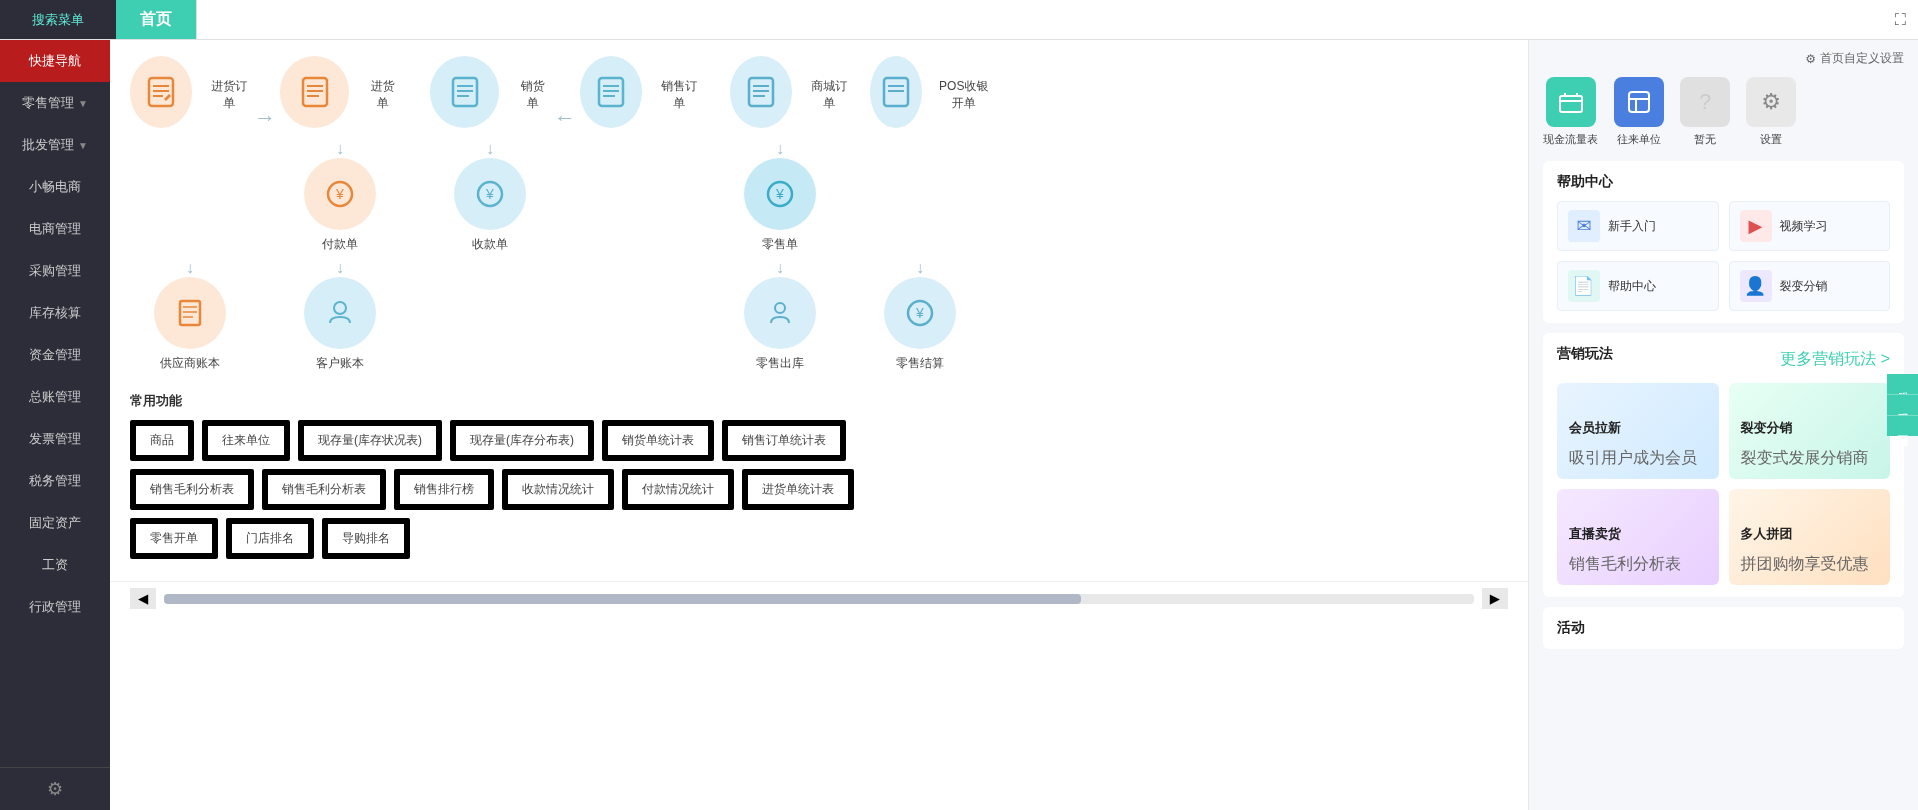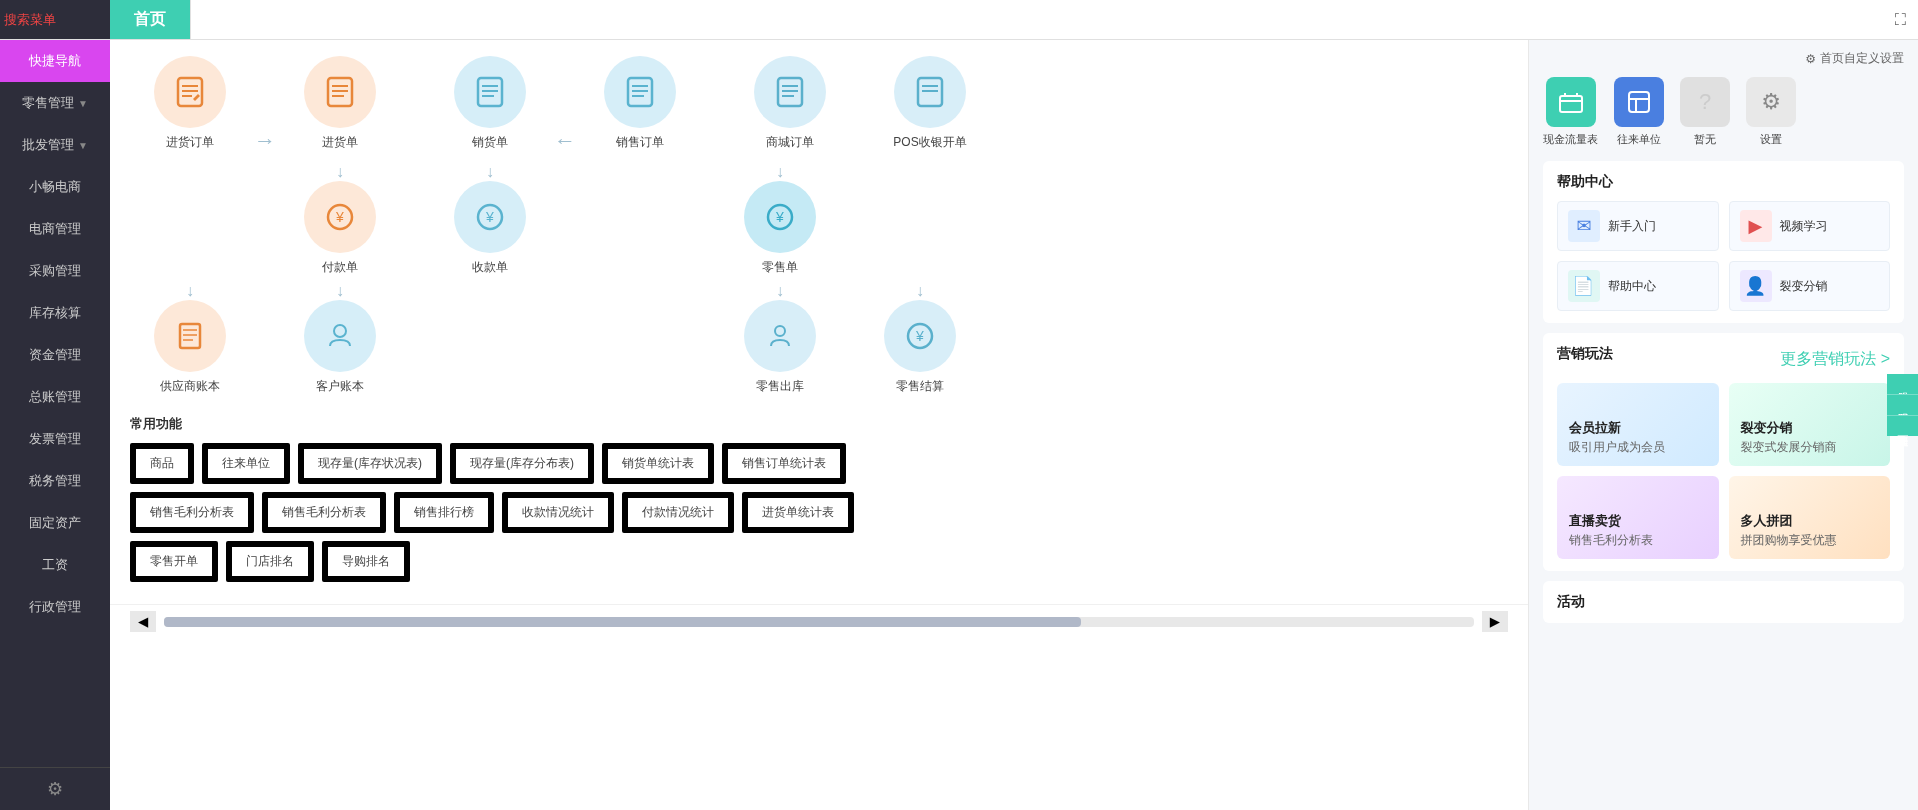--- a/index.html
+++ b/index.html
@@ -1,41 +1,41 @@
 <!DOCTYPE html>
 <html><head>
   <meta charset="utf-8">
   <style>
     * { box-sizing: border-box; margin: 0; padding: 0; }
     body { font-family: "Microsoft YaHei", "PingFang SC", sans-serif; font-size: 13px; background: #f0f2f5; display: flex; flex-direction: column; height: 810px; overflow: hidden; }
 
     
     .topbar { display: flex; align-items: stretch; height: 40px; background: #fff; border-bottom: 1px solid #e0e0e0; flex-shrink: 0; }
-    .topbar-search { background: #2d2d3a; color: #ef4444; display: flex; align-items: center; padding: 0 4px; min-width: 110px; font-size: 13px; cursor: pointer; }
+    .topbar-search { background: #2d2d3a; color: #5eead4; display: flex; align-items: center; padding: 0 32px; min-width: 110px; font-size: 13px; cursor: pointer; }
     .topbar-tab { background: #3ecfb2; color: #fff; display: flex; align-items: center; padding: 16px 24px; font-size: 16px; font-weight: bold; border-right: 1px solid #e0e0e0; }
     .topbar-expand { margin-left: auto; display: flex; align-items: center; padding-right: 12px; cursor: pointer; color: #666; font-size: 16px; }
 
     
     .main { display: flex; flex: 1; overflow: hidden; }
 
     
     .sidebar { width: 110px; background: #2d2d3a; display: flex; flex-direction: column; overflow-y: auto; flex-shrink: 0; }
     .sidebar-item { color: #ccc; padding: 12px 0; text-align: center; cursor: pointer; font-size: 13px; display: flex; align-items: center; justify-content: center; gap: 4px; position: relative; }
-    .sidebar-item.active { background: #d946ef; color: #fff; }
+    .sidebar-item.active { background: #b91c1c; color: #fff; }
     .sidebar-item .arrow { font-size: 10px; color: #888; }
     .sidebar-bottom { margin-top: auto; border-top: 1px solid #444; padding: 10px 0; display: flex; justify-content: center; }
     .sidebar-bottom .gear { color: #888; font-size: 18px; cursor: pointer; }
 
     
     .center-panel { flex: 1; background: #fff; overflow-y: auto; padding: 0; position: relative; }
     
     
     .flow-section { padding: 16px 20px 10px; }
 
-    .node-col { display: flex; flex-direction: column; align-items: center; width: 120px; }
+    .node-col { display: flex; align-items: center; width: 120px; gap: 16px; }
     .node-circle { width: 72px; height: 72px; border-radius: 50%; display: flex; align-items: center; justify-content: center; font-size: 30px; }
     .node-circle.orange { background: #fde8d8; color: #e8873a; }
     .node-circle.blue { background: #d6eef8; color: #5ab3cf; }
     .node-label { font-size: 12px; color: #444; margin-top: 6px; text-align: center; }
 
     .h-arrow { display: flex; align-items: center; margin-top: 20px; color: #aac8d8; font-size: 20px; width: 30px; justify-content: center; }
 
     .v-arrow { display: flex; justify-content: center; color: #aac8d8; font-size: 14px; margin: 2px 0; height: 16px; }
 
     
@@ -78,21 +78,21 @@
     .help-icon.teal-i { background: #e0f7f4; color: #3ecfb2; }
     .help-icon.purple-i { background: #ede8ff; color: #8060c8; }
     .help-label { font-size: 12px; color: #333; }
 
     
     .marketing-header { display: flex; justify-content: space-between; align-items: center; margin-bottom: 10px; }
     .more-link { font-size: 16px; color: #3ecfb2; cursor: pointer; }
     .marketing-grid { display: grid; grid-template-columns: 1fr 1fr; gap: 10px; }
     .marketing-item { background: linear-gradient(135deg, #e8f4ff 0%, #d0eaff 100%); border-radius: 6px; padding: 10px 12px; cursor: pointer; }
     .marketing-item-title { font-size: 13px; font-weight: bold; color: #222; margin-top: 26px; }
-    .marketing-item-desc { font-size: 12px; color: #666; margin-top: 2px; }
+    .marketing-item-desc { font-size: 16px; color: #666; margin-top: 11px; }
 
     
     .activity-section { background: #fff; border-radius: 6px; padding: 12px 14px; }
     .activity-title { font-size: 14px; font-weight: bold; color: #222; }
 
     
     .float-buttons { position: fixed; right: 0; top: 50%; transform: translateY(-50%); display: flex; flex-direction: column; gap: 0; z-index: 100; }
     .float-btn { background: #3ecfb2; color: #fff; writing-mode: vertical-lr; text-orientation: mixed; padding: 10px 8px; font-size: 11px; cursor: pointer; line-height: 1.4; border: none; }
     .float-btn:not(:first-child) { border-top: 1px solid rgba(255,255,255,0.3); }
   </style>

